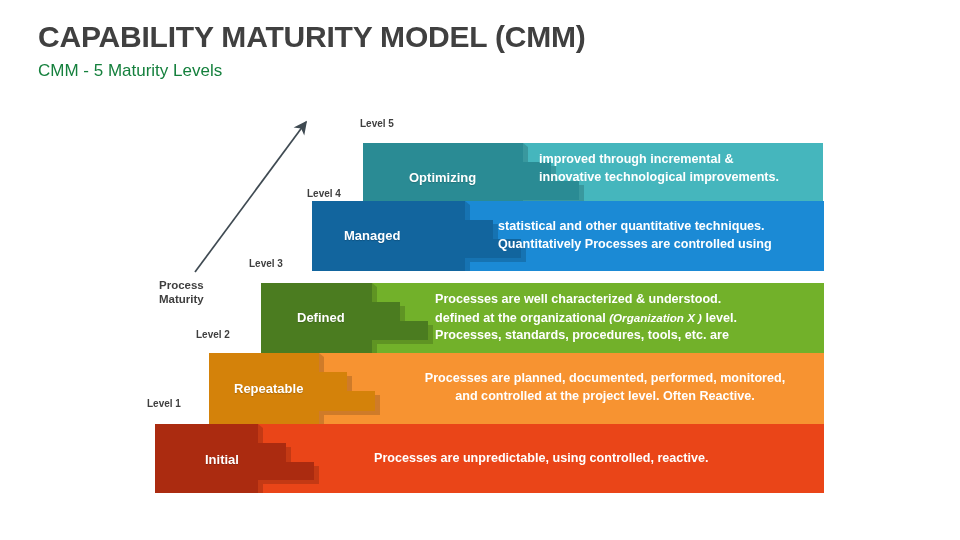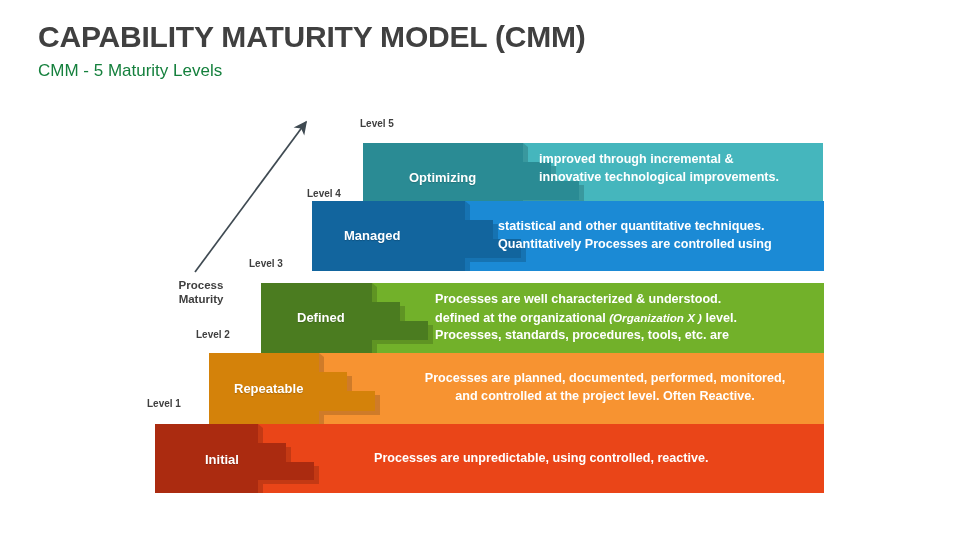--- a/index.html
+++ b/index.html
@@ -52,21 +52,20 @@
     top: 110px;
     width: 150px;
     height: 175px;
     overflow: visible;
   }
   .arrow-caption {
     position: absolute;
     left: 159px;
     top: 278px;
     width: 84px;
-    text-align: center;
     font-size: 11.5px;
     font-weight: bold;
     color: #3f3f3f;
     line-height: 14px;
   }
 
   
   .level-label {
     position: absolute;
     font-size: 10px;

